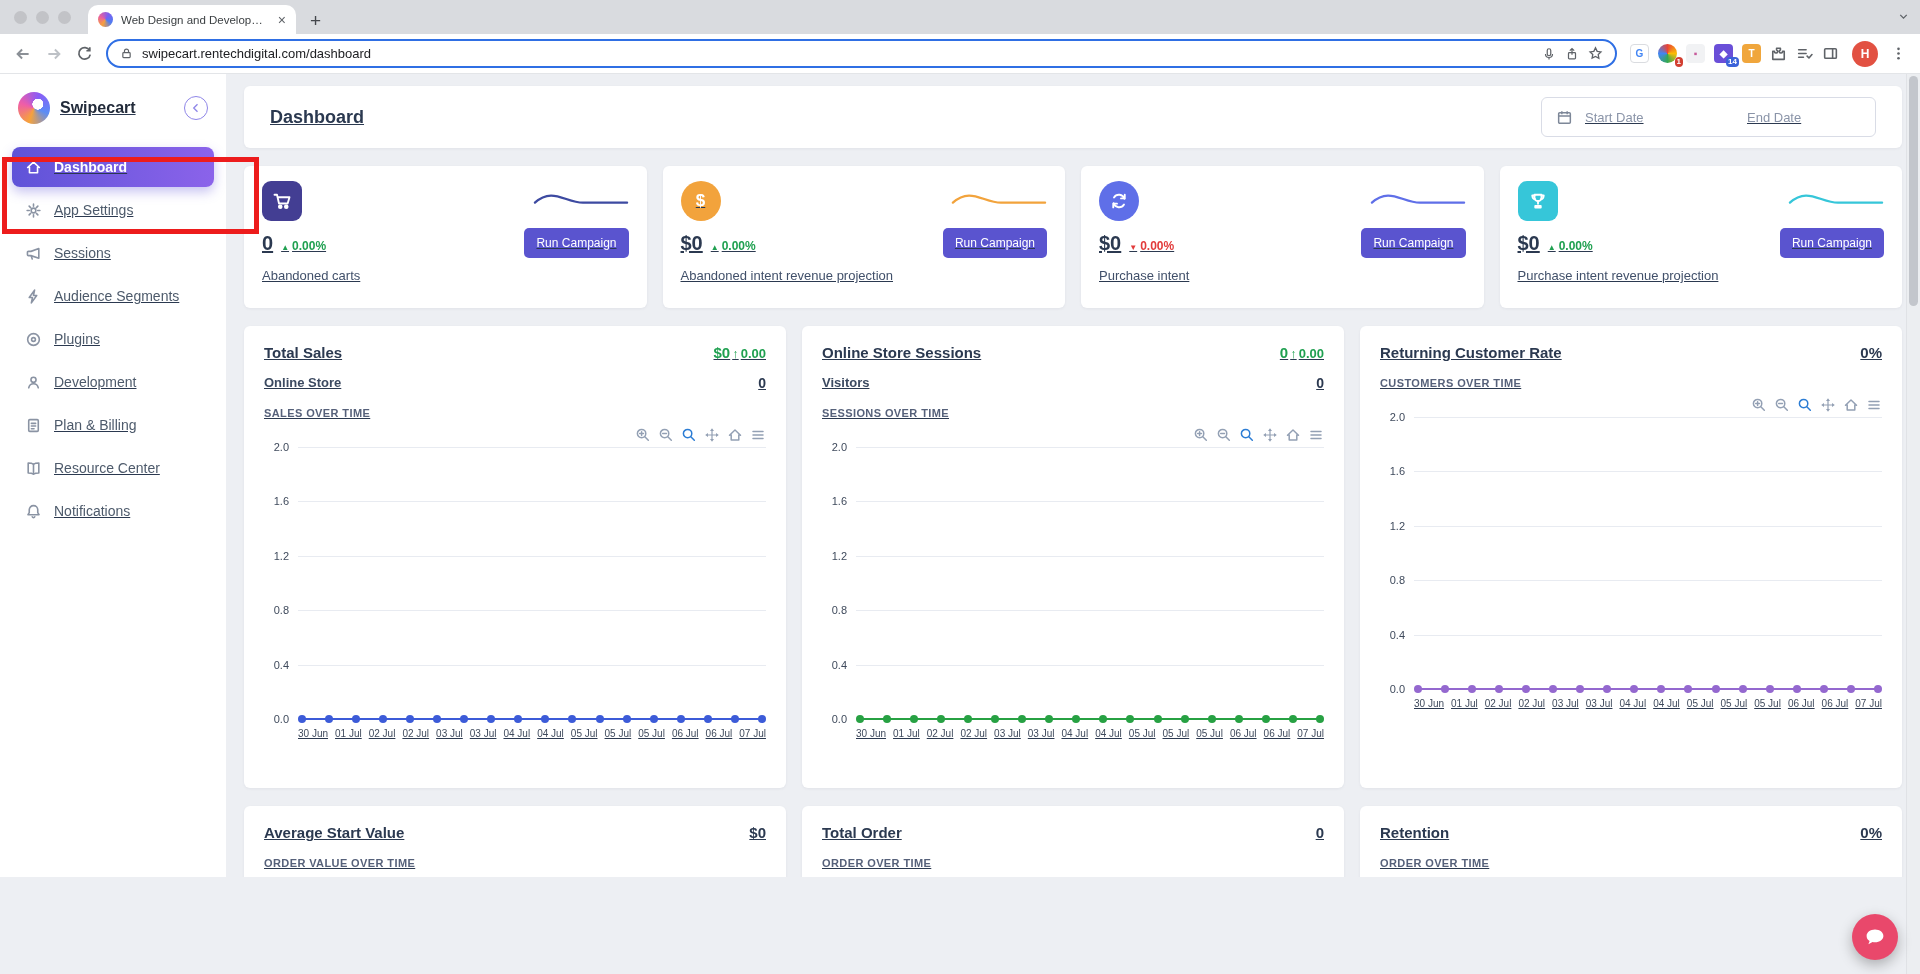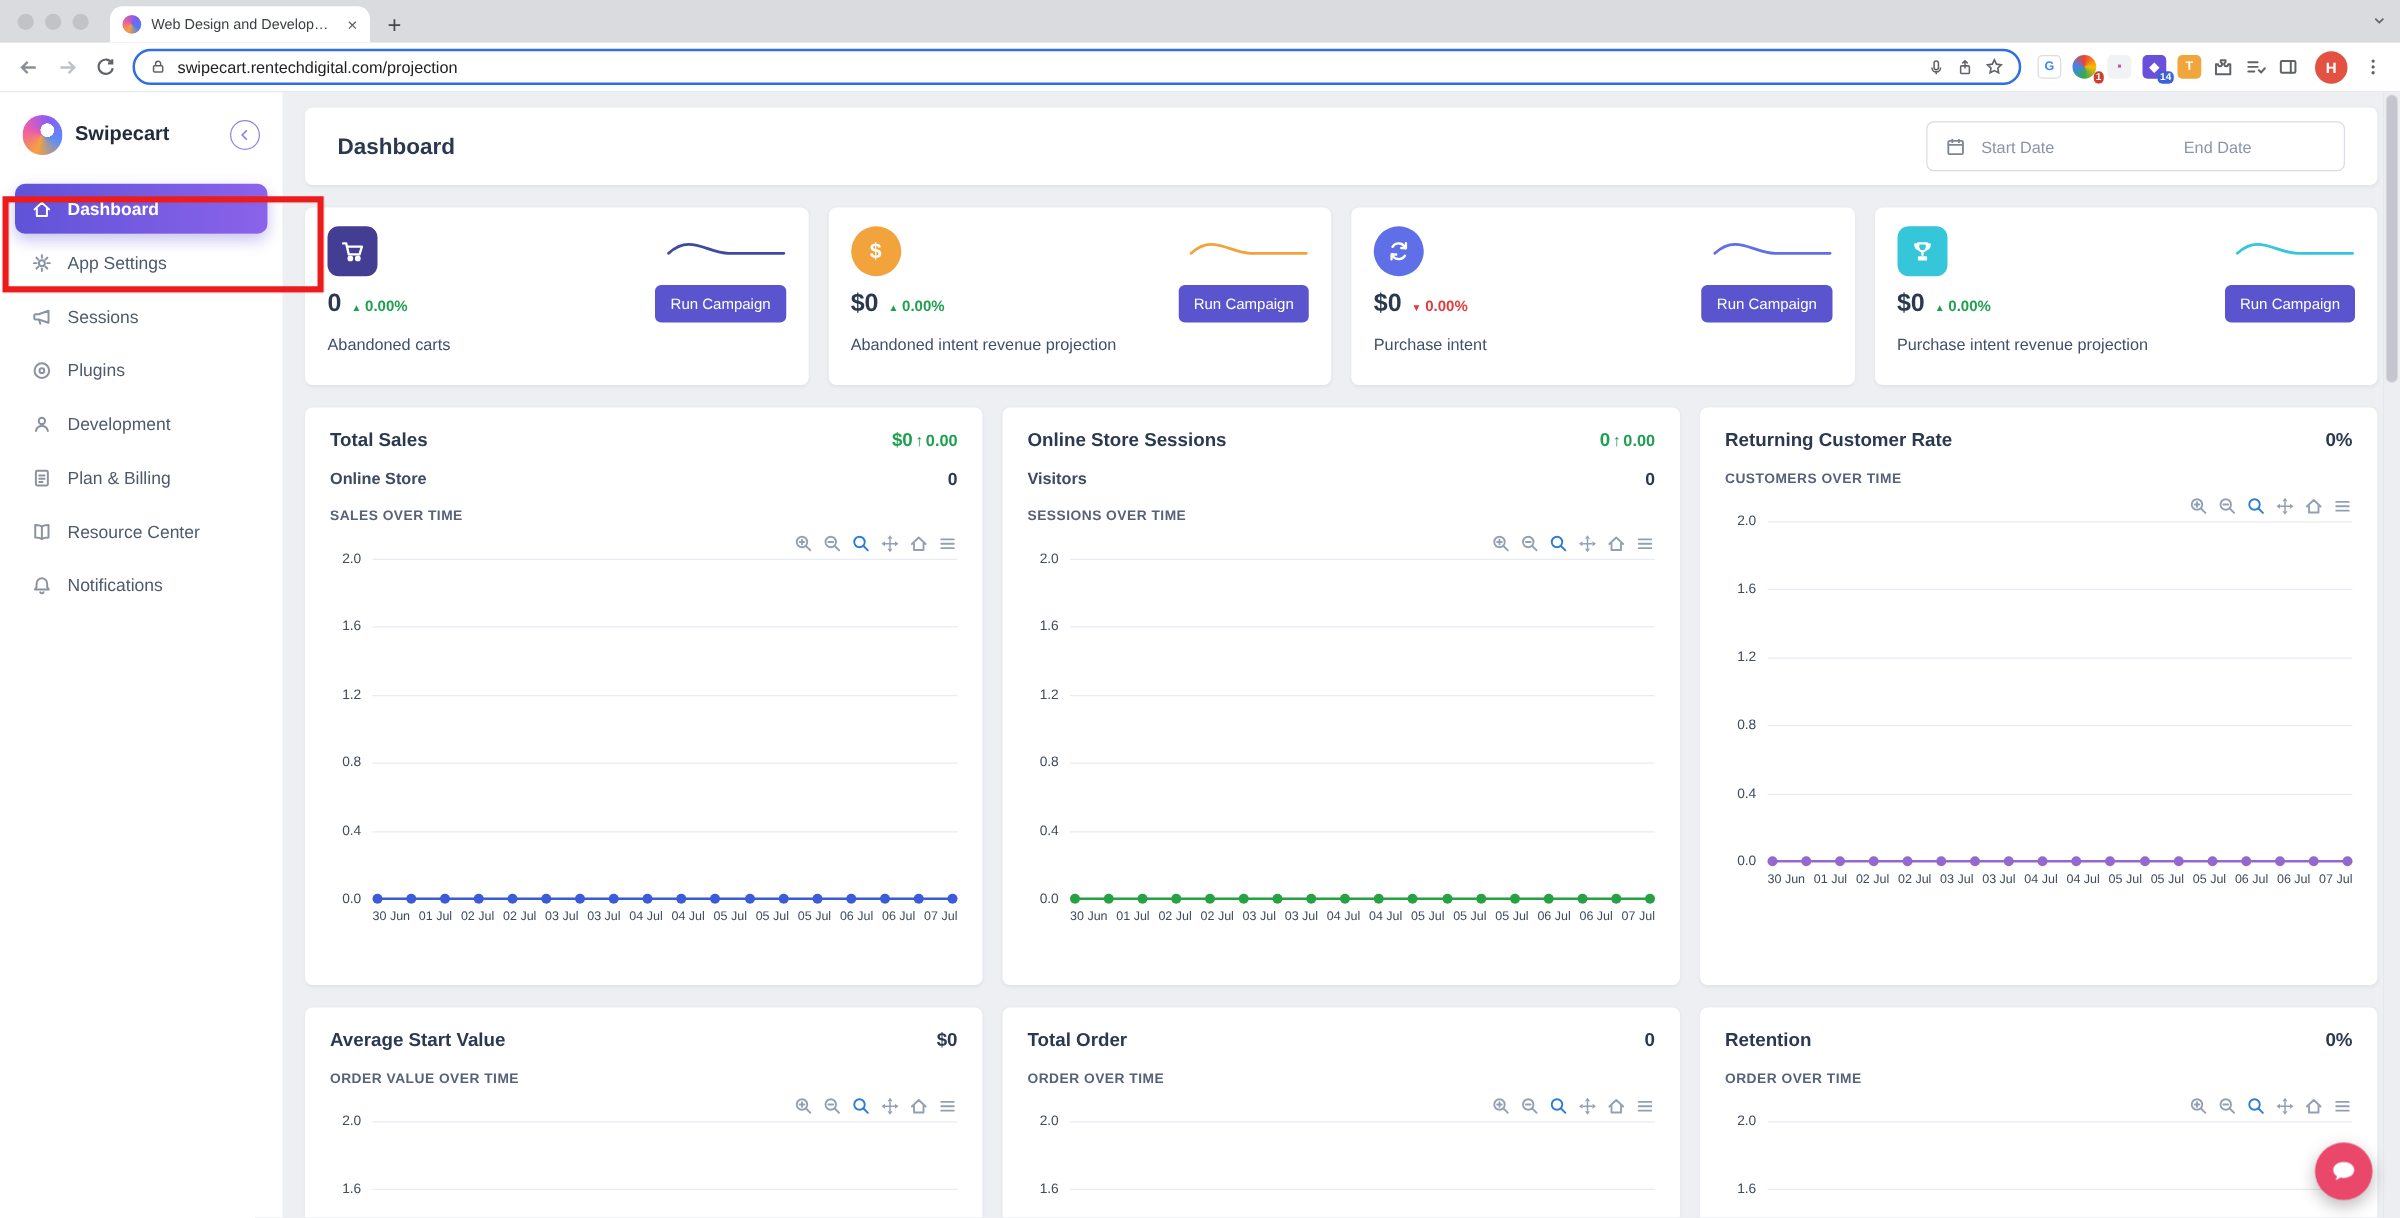--- a/index.html
+++ b/index.html
@@ -23,21 +23,21 @@
   .url{flex:1;font-size:13px;color:#202124;white-space:nowrap;overflow:hidden;}
   .omni-ic{display:flex;color:#5f6368;}
   .ext-row{display:flex;align-items:center;gap:9px;}
   .ext{width:19px;height:19px;border-radius:4px;position:relative;display:flex;align-items:center;justify-content:center;font-size:10px;font-weight:bold;}
   .ext.round{border-radius:50%;}
   .badge{position:absolute;bottom:-4px;right:-6px;color:#fff;border-radius:4px;font-size:8px;line-height:10px;padding:0 2px;font-weight:bold;}
   .avatar{width:26px;height:26px;border-radius:50%;background:#e25142;color:#fff;font-size:12px;font-weight:bold;display:flex;align-items:center;justify-content:center;}
   .kebab{display:flex;color:#5f6368;}
 
   
-  .app{display:flex;height:900px;}
+  .app{display:flex;height:803px;text-decoration:underline;}
   .sidebar{width:226px;background:#fff;flex-shrink:0;padding:16px 10px;box-sizing:border-box;}
   .brand-row{display:flex;align-items:center;gap:10px;padding:2px 8px 20px;}
   .logo{width:32px;height:32px;border-radius:50%;background:
      radial-gradient(circle at 62% 38%, #ffffff 0 19%, rgba(255,255,255,0) 20%),
      conic-gradient(from 200deg,#f6a23b,#ef5da8,#8b5cf6,#5b8df6,#f6a23b);flex-shrink:0;}
   .brand-name{flex:1;font-size:16px;font-weight:bold;color:#222b3a;}
   .collapse{width:24px;height:24px;border-radius:50%;border:1.5px solid #8f86e8;color:#8f86e8;display:flex;align-items:center;justify-content:center;box-sizing:border-box;}
   .nav-item{height:40px;border-radius:8px;display:flex;align-items:center;gap:12px;padding:0 12px;margin:3px 2px;color:#4d5a6b;font-size:14px;cursor:pointer;}
   .nav-icon{width:18px;height:18px;color:#8a93a3;display:flex;align-items:center;justify-content:center;}
   .nav-item.active{background:linear-gradient(90deg,#5f53d8,#8b63ea);color:#fff;box-shadow:0 5px 12px rgba(95,83,216,.35);font-weight:bold;}
@@ -142,21 +142,21 @@
         <path d="M13 2.2v3.2H9.8"></path>
       </svg>
   </span>
   <div class="omnibox">
     <span class="omni-ic">
       <svg width="13" height="13" viewBox="0 0 16 16" fill="none" stroke="currentColor" stroke-width="1.5">
           <rect x="3.5" y="7" width="9" height="6" rx="1"></rect>
           <path d="M5.5 7V5a2.5 2.5 0 0 1 5 0v2"></path>
         </svg>
     </span>
-    <span class="url">swipecart.rentechdigital.com/projection</span>
+    <span class="url">swipecart.rentechdigital.com/dashboard</span>
     <span class="omni-ic">
       <svg width="14" height="14" viewBox="0 0 16 16" fill="none" stroke="currentColor" stroke-width="1.4">
           <rect x="6" y="2" width="4" height="8" rx="2"></rect>
           <path d="M4 8a4 4 0 0 0 8 0M8 12v2.2"></path>
         </svg>
     </span>
     <span class="omni-ic">
       <svg width="14" height="14" viewBox="0 0 16 16" fill="none" stroke="currentColor" stroke-width="1.4">
           <rect x="4" y="6.5" width="8" height="7" rx="1"></rect>
           <path d="M8 1.8v7M5.5 4.2 8 1.8l2.5 2.4"></path>
@@ -244,20 +244,28 @@
     <span class="nav-label">App Settings</span>
   </div>
         <div class="nav-item">
     <span class="nav-icon">
             <svg width="17" height="17" viewBox="0 0 16 16" fill="none" stroke="currentColor" stroke-width="1.5" stroke-linecap="round" stroke-linejoin="round">
               <path d="M13 3.4v9L5.6 10H3.2a.9.9 0 0 1-.9-.9V6.9a.9.9 0 0 1 .9-.9h2.4z"></path>
               <path d="M5.9 10.3l.9 2.9"></path>
             </svg>
           </span>
     <span class="nav-label">Sessions</span>
+  </div>
+        <div class="nav-item">
+    <span class="nav-icon">
+            <svg width="17" height="17" viewBox="0 0 16 16" fill="none" stroke="currentColor" stroke-width="1.5" stroke-linecap="round" stroke-linejoin="round">
+              <path d="M9 2 4 9h3l-1 5 5-7H8z"></path>
+            </svg>
+          </span>
+    <span class="nav-label">Audience Segments</span>
   </div>
         <div class="nav-item">
     <span class="nav-icon">
             <svg width="17" height="17" viewBox="0 0 16 16" fill="none" stroke="currentColor" stroke-width="1.5" stroke-linecap="round" stroke-linejoin="round">
               <circle cx="8" cy="8" r="5.5"></circle>
               <circle cx="8" cy="8" r="1.8"></circle>
             </svg>
           </span>
     <span class="nav-label">Plugins</span>
   </div>

